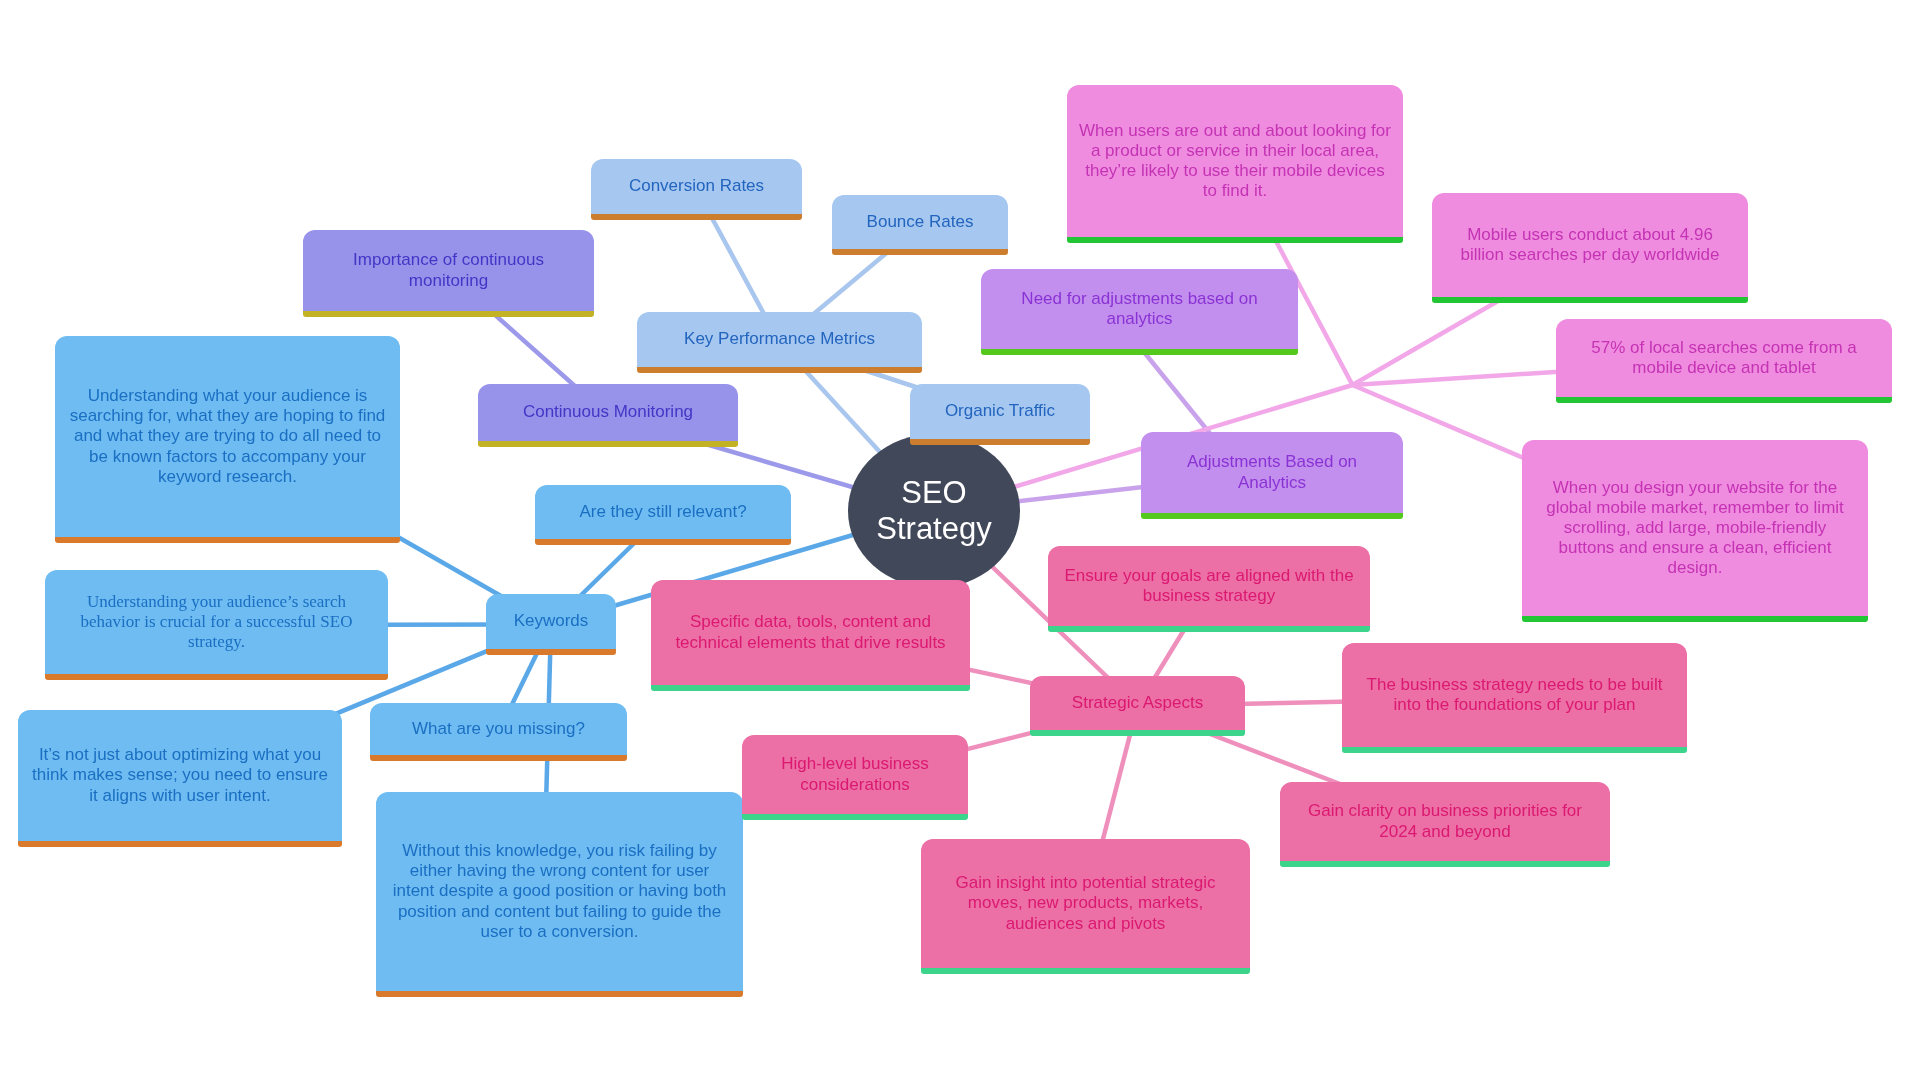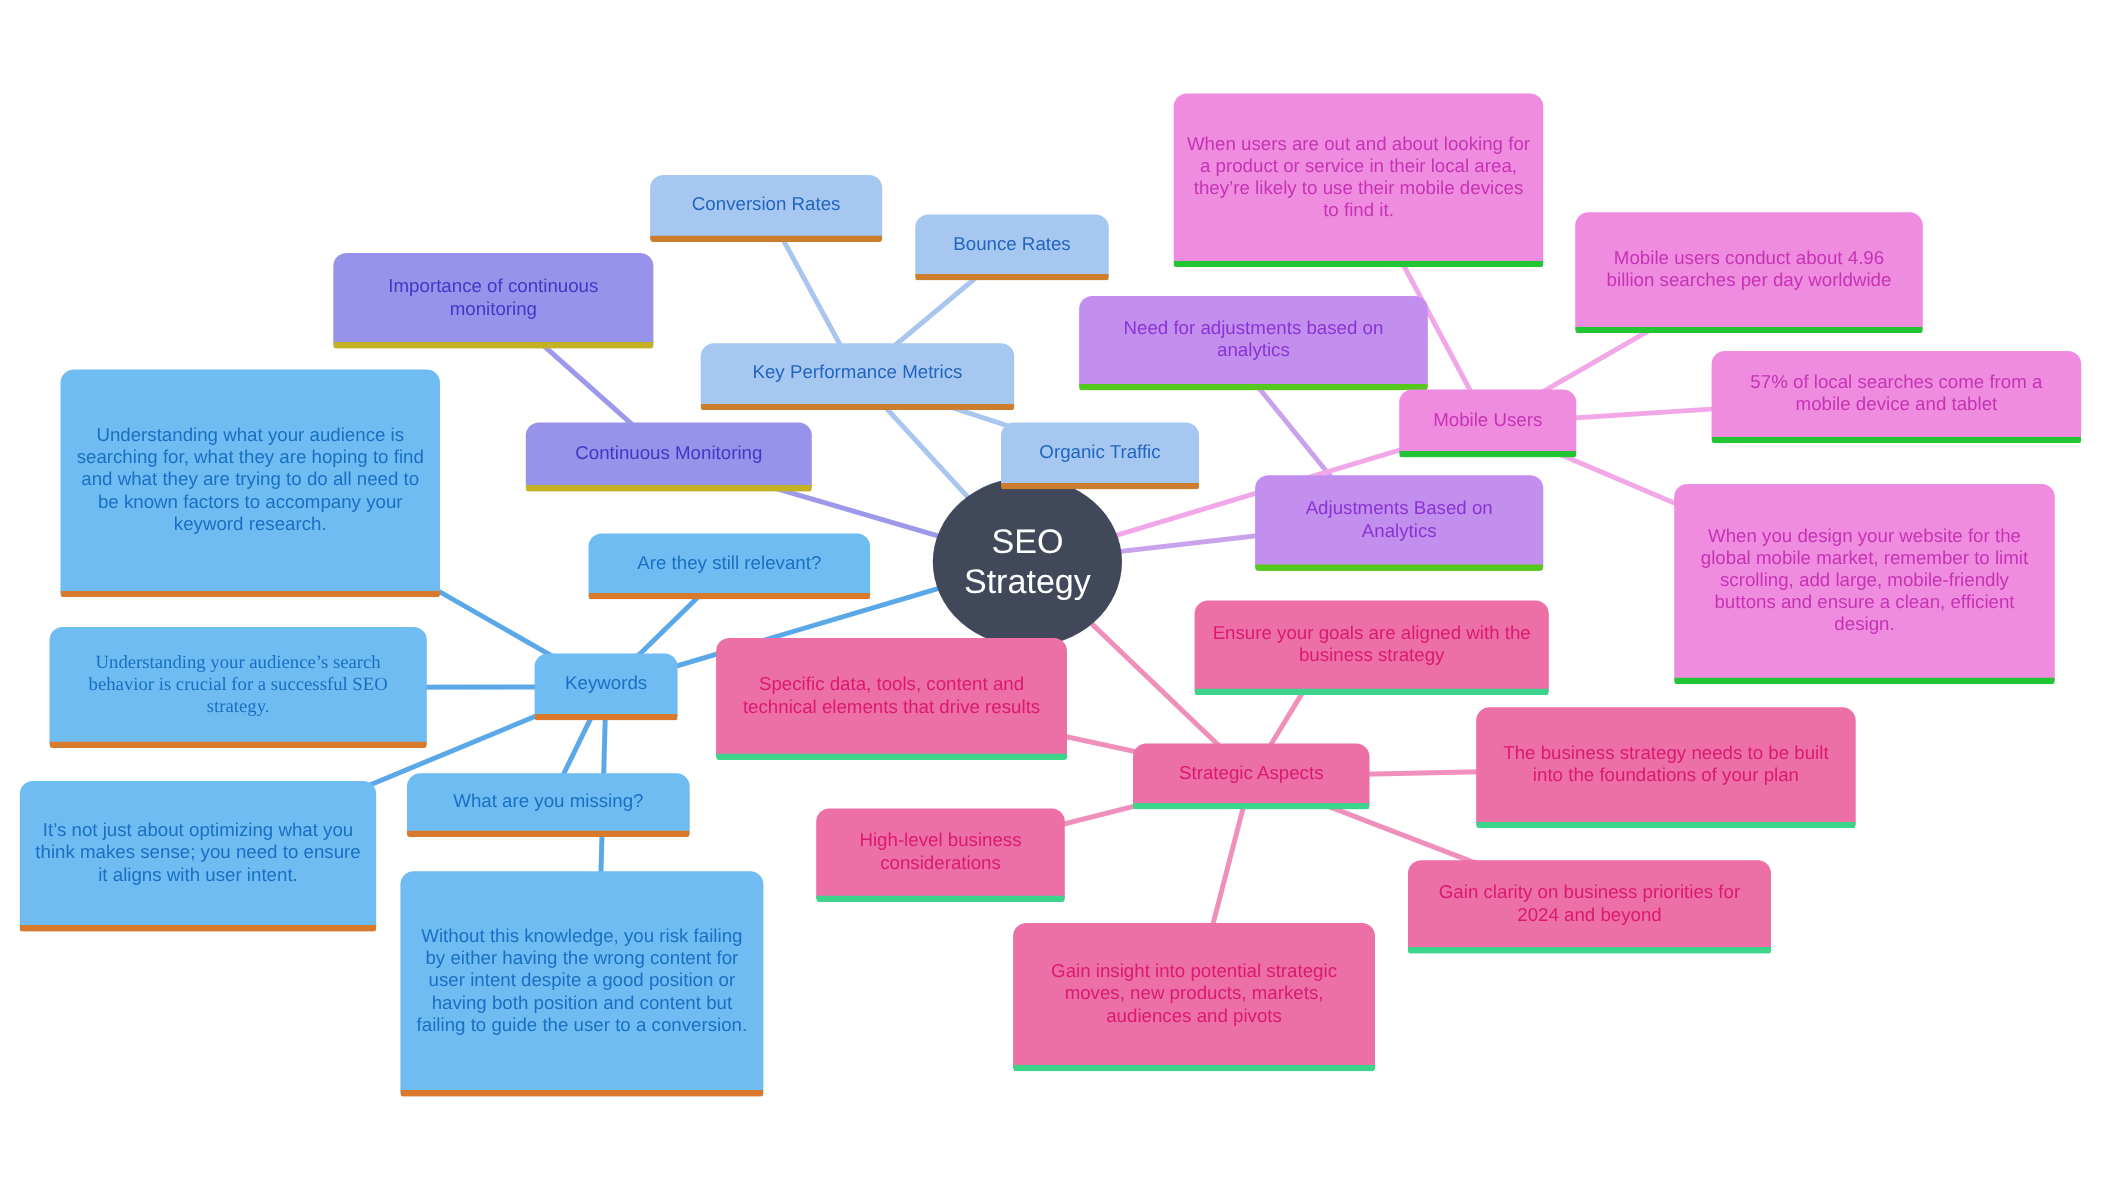--- a/index.html
+++ b/index.html
@@ -90,39 +90,38 @@
     </svg>
 
   <div class="central" style="left:848px; top:434px; width:172px; height:154px;">SEO Strategy</div>
 
   <div class="node n-keywords" style="left:486px; top:594px; width:130px; min-height:61px;">Keywords</div>
   <div class="node n-keywords" style="left:535px; top:485px; width:256px; min-height:60px;">Are they still relevant?</div>
   <div class="node n-keywords" style="left:55px; top:336px; width:345px; min-height:207px;">Understanding what your audience is searching for, what they are hoping to find and what they are trying to do all need to be known factors to accompany your keyword research.</div>
   <div class="node n-keywords" style="left:45px; top:570px; width:343px; min-height:110px;font-family:Liberation Serif, serif;">Understanding your audience’s search behavior is crucial for a successful SEO strategy.</div>
   <div class="node n-keywords" style="left:370px; top:703px; width:257px; min-height:58px;">What are you missing?</div>
   <div class="node n-keywords" style="left:18px; top:710px; width:324px; min-height:137px;">It’s not just about optimizing what you think makes sense; you need to ensure it aligns with user intent.</div>
-  <div class="node n-keywords" style="left:364px; top:792px; width:330px; min-height:205px;">Without this knowledge, you risk failing by either having the wrong content for user intent despite a good position or having both position and content but failing to guide the user to a conversion.</div>
+  <div class="node n-keywords" style="left:376px; top:792px; width:367px; min-height:205px;">Without this knowledge, you risk failing by either having the wrong content for user intent despite a good position or having both position and content but failing to guide the user to a conversion.</div>
 
   <div class="node n-metrics" style="left:637px; top:312px; width:285px; min-height:61px;">Key Performance Metrics</div>
   <div class="node n-metrics" style="left:591px; top:159px; width:211px; min-height:61px;">Conversion Rates</div>
   <div class="node n-metrics" style="left:832px; top:195px; width:176px; min-height:60px;">Bounce Rates</div>
   <div class="node n-metrics" style="left:910px; top:384px; width:180px; min-height:61px;">Organic Traffic</div>
 
   <div class="node n-monitoring" style="left:478px; top:384px; width:260px; min-height:63px;">Continuous Monitoring</div>
   <div class="node n-monitoring" style="left:303px; top:230px; width:291px; min-height:87px;">Importance of continuous monitoring</div>
 
   <div class="node n-analytics" style="left:1113px; top:432px; width:262px; min-height:87px;">Adjustments Based on Analytics</div>
   <div class="node n-analytics" style="left:953px; top:269px; width:317px; min-height:86px;">Need for adjustments based on analytics</div>
 
-  <div class="node n-mobile" style="left:1272px; top:354px; width:161px; min-height:62px;">Mobile Users</div>
   <div class="node n-mobile" style="left:1067px; top:85px; width:336px; min-height:158px;">When users are out and about looking for a product or service in their local area, they’re likely to use their mobile devices to find it.</div>
   <div class="node n-mobile" style="left:1432px; top:193px; width:316px; min-height:110px;">Mobile users conduct about 4.96 billion searches per day worldwide</div>
   <div class="node n-mobile" style="left:1556px; top:319px; width:336px; min-height:84px;">57% of local searches come from a mobile device and tablet</div>
   <div class="node n-mobile" style="left:1522px; top:440px; width:346px; min-height:182px;">When you design your website for the global mobile market, remember to limit scrolling, add large, mobile-friendly buttons and ensure a clean, efficient design.</div>
 
   <div class="node n-strategic" style="left:1030px; top:676px; width:215px; min-height:60px;">Strategic Aspects</div>
   <div class="node n-strategic" style="left:651px; top:580px; width:319px; min-height:111px;">Specific data, tools, content and technical elements that drive results</div>
-  <div class="node n-strategic" style="left:1048px; top:546px; width:322px; min-height:86px;margin-left:38px;">Ensure your goals are aligned with the business strategy</div>
+  <div class="node n-strategic" style="left:1048px; top:546px; width:322px; min-height:86px;">Ensure your goals are aligned with the business strategy</div>
   <div class="node n-strategic" style="left:1342px; top:643px; width:345px; min-height:110px;">The business strategy needs to be built into the foundations of your plan</div>
   <div class="node n-strategic" style="left:1280px; top:782px; width:330px; min-height:85px;">Gain clarity on business priorities for 2024 and beyond</div>
   <div class="node n-strategic" style="left:921px; top:839px; width:329px; min-height:135px;">Gain insight into potential strategic moves, new products, markets, audiences and pivots</div>
   <div class="node n-strategic" style="left:742px; top:735px; width:226px; min-height:85px;">High-level business considerations</div>
 </div>
 
 </body></html>

